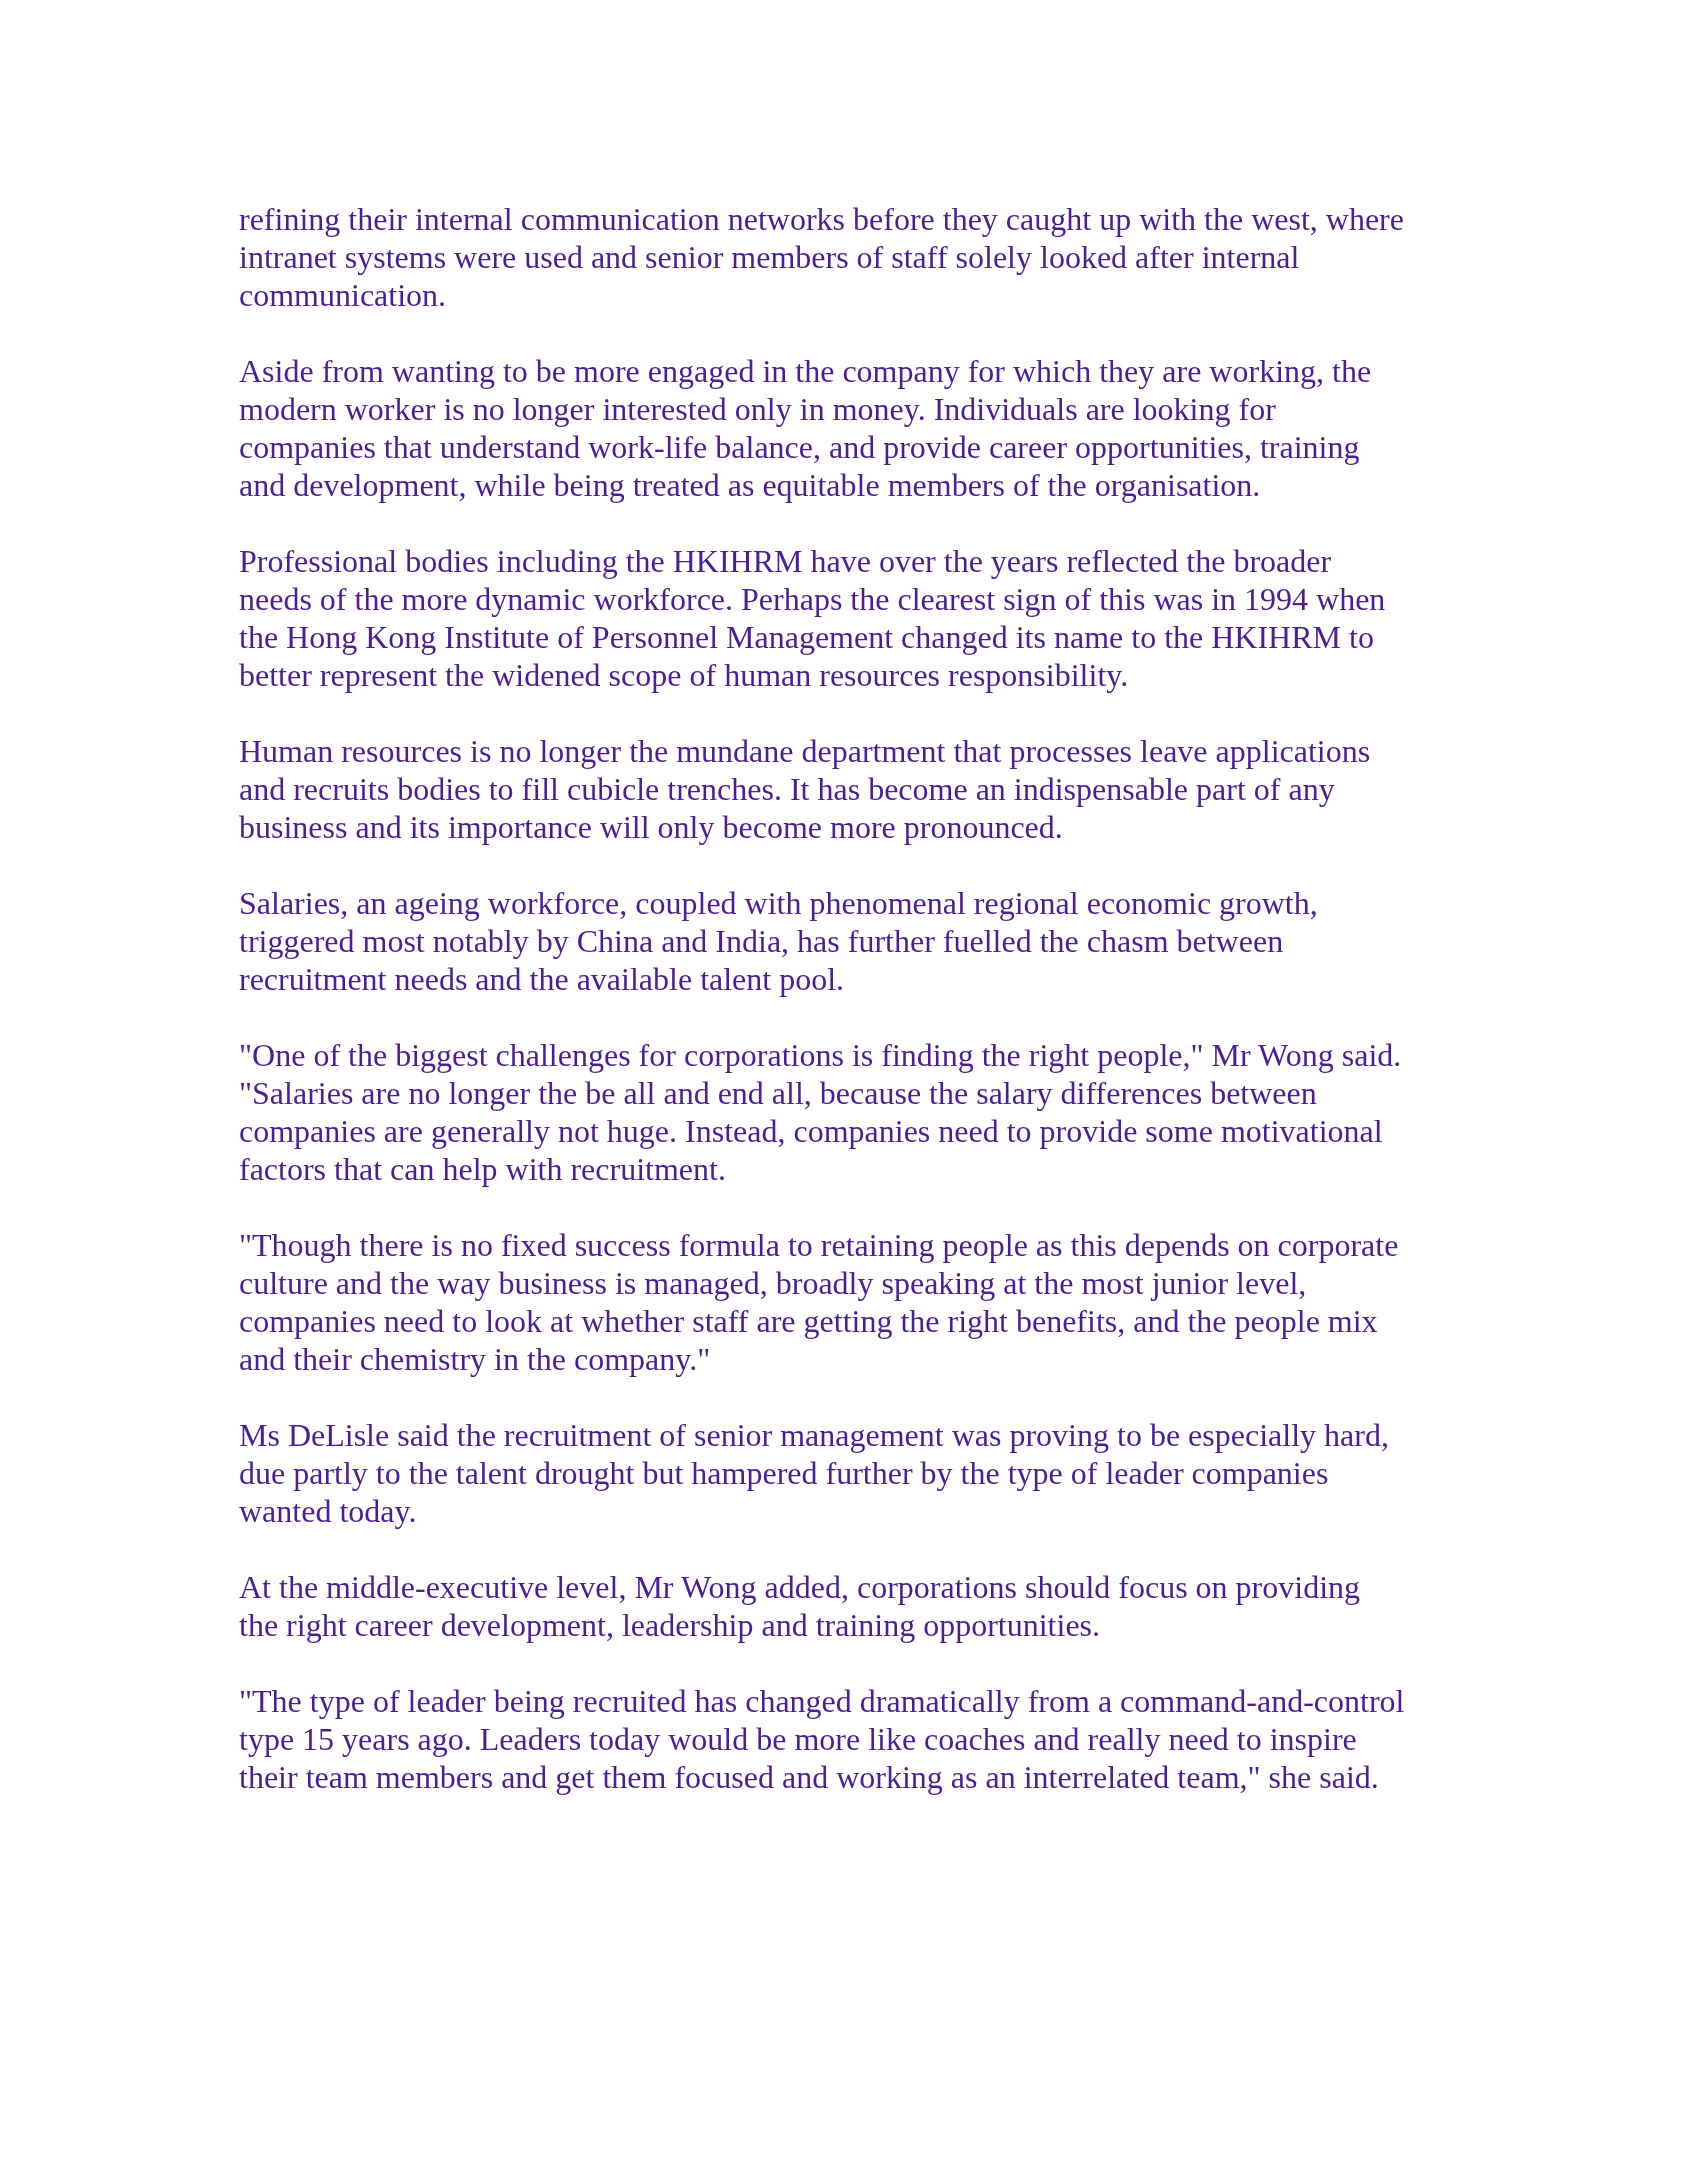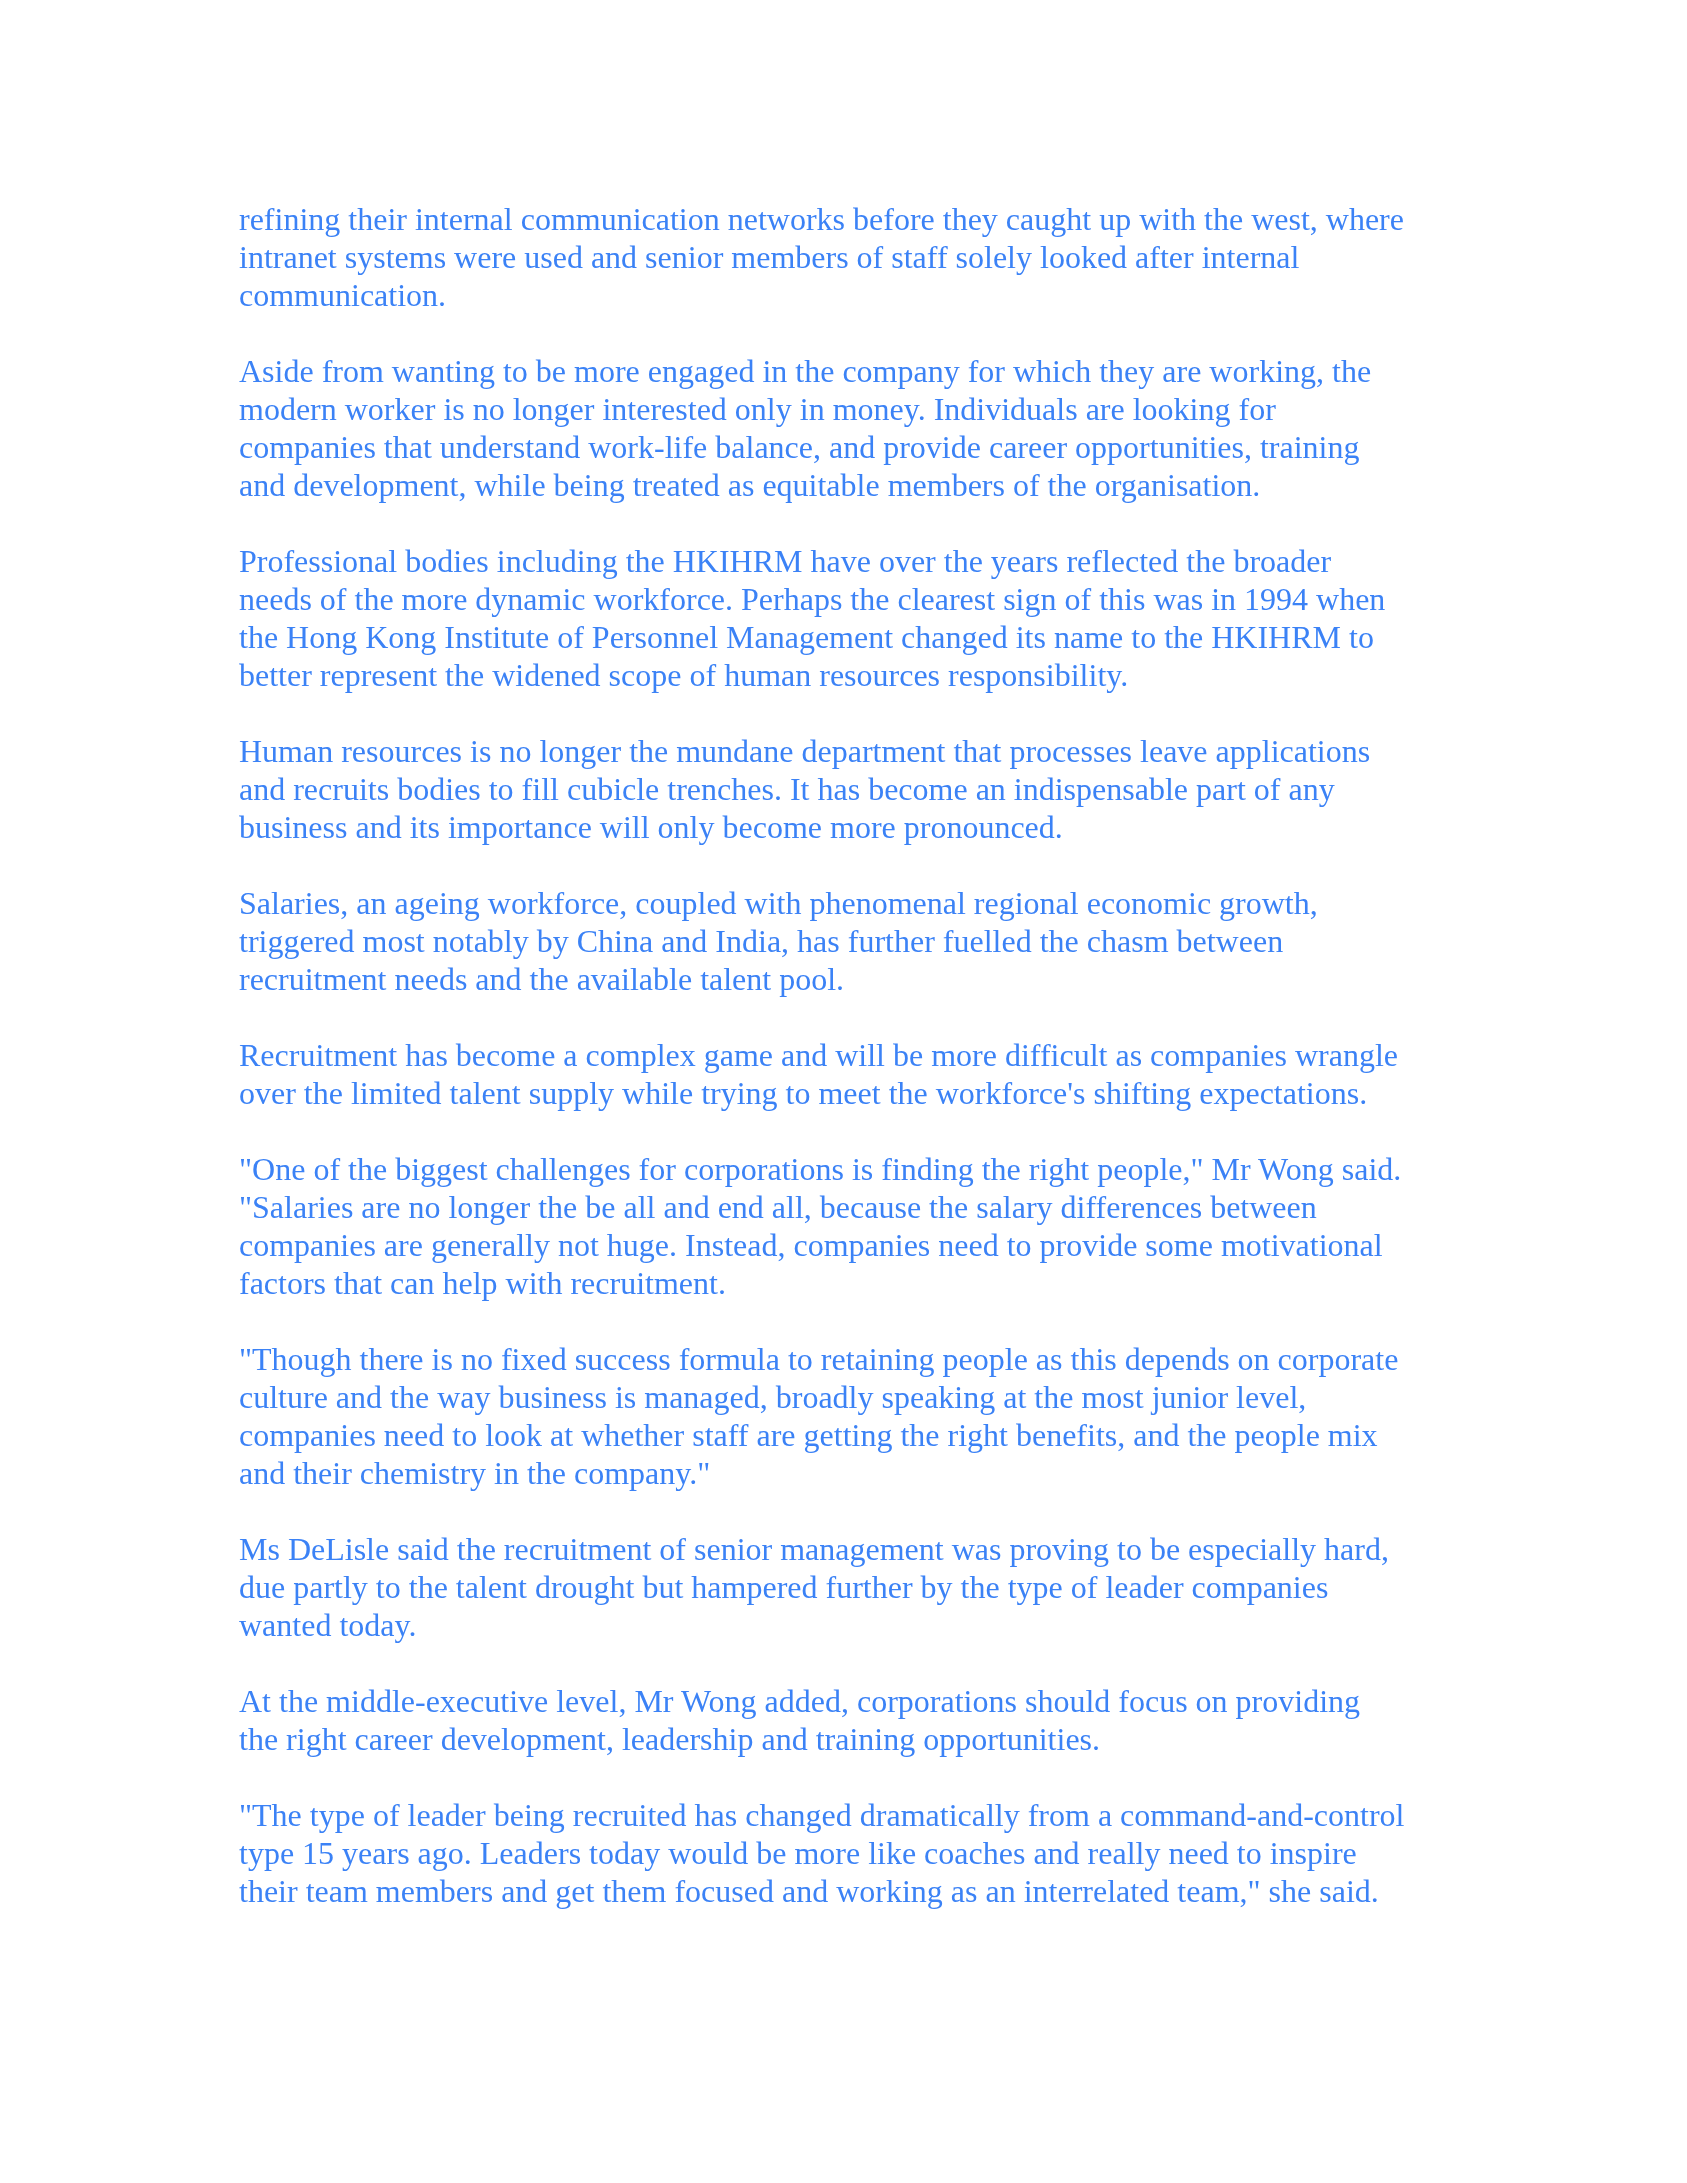--- a/index.html
+++ b/index.html
@@ -12,21 +12,21 @@
     width: 1687px;
     height: 2183px;
     background: #ffffff;
     overflow: hidden;
   }
   .text-block {
     position: absolute;
     left: 239px;
     top: 200px;
     width: 1219px;
-    color: #3b82f6;
+    color: #4c1d95;
     font-family: "Liberation Serif", "DejaVu Serif", serif;
     font-size: 32px;
     line-height: 38px;
   }
   .para {
     margin: 0 0 38px 0;
     white-space: pre-line;
   }
   .para:last-child {
     margin-bottom: 0;
@@ -47,22 +47,20 @@
     <p class="para">Professional bodies including the HKIHRM have over the years reflected the broader
 needs of the more dynamic workforce. Perhaps the clearest sign of this was in 1994 when
 the Hong Kong Institute of Personnel Management changed its name to the HKIHRM to
 better represent the widened scope of human resources responsibility.</p>
     <p class="para">Human resources is no longer the mundane department that processes leave applications
 and recruits bodies to fill cubicle trenches. It has become an indispensable part of any
 business and its importance will only become more pronounced.</p>
     <p class="para">Salaries, an ageing workforce, coupled with phenomenal regional economic growth,
 triggered most notably by China and India, has further fuelled the chasm between
 recruitment needs and the available talent pool.</p>
-    <p class="para">Recruitment has become a complex game and will be more difficult as companies wrangle
-over the limited talent supply while trying to meet the workforce's shifting expectations.</p>
     <p class="para">"One of the biggest challenges for corporations is finding the right people," Mr Wong said.
 "Salaries are no longer the be all and end all, because the salary differences between
 companies are generally not huge. Instead, companies need to provide some motivational
 factors that can help with recruitment.</p>
     <p class="para">"Though there is no fixed success formula to retaining people as this depends on corporate
 culture and the way business is managed, broadly speaking at the most junior level,
 companies need to look at whether staff are getting the right benefits, and the people mix
 and their chemistry in the company."</p>
     <p class="para">Ms DeLisle said the recruitment of senior management was proving to be especially hard,
 due partly to the talent drought but hampered further by the type of leader companies

